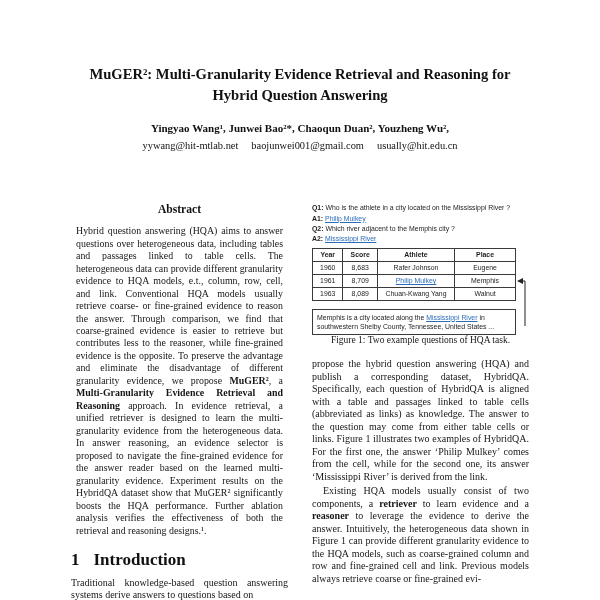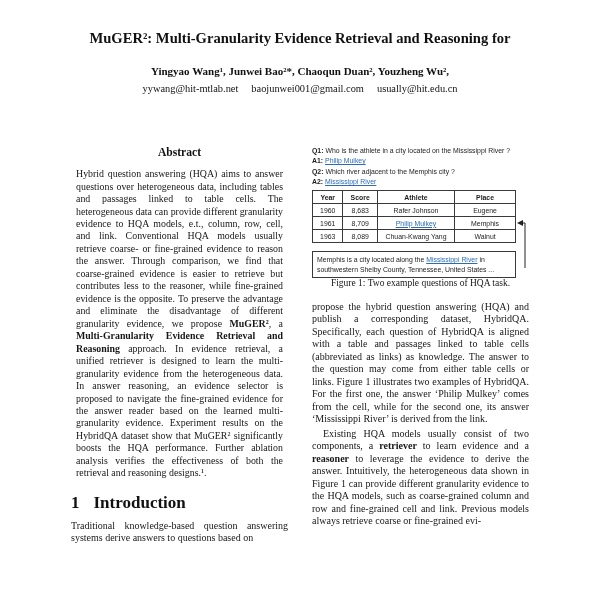--- a/index.html
+++ b/index.html
@@ -5,21 +5,21 @@
   * { margin:0; padding:0; box-sizing:border-box; }
   html,body { width:600px; height:600px; }
   body {
     background:#ffffff;
     font-family:"Liberation Serif", serif;
     color:#111;
     overflow:hidden;
   }
   .page {
     width:600px; height:600px;
-    padding:28px 71px 0 71px;
+    padding:64px 71px 0 71px;
     overflow:hidden;
     background:#fff;
   }
   .title { text-align:center; font-weight:bold; font-size:14.6px; line-height:1.45; }
   .title span { display:block; }
   .authors { text-align:center; font-weight:bold; font-size:11px; margin-top:15px; line-height:1.45; }
   .authors span { display:block;text-align:center; }
   .affils { text-align:center; font-size:10.4px; margin-top:3px; }
   .affils span + span { margin-left:16px; }
   .emails { text-align:center; font-size:10.4px; margin-top:3px; }
@@ -62,20 +62,21 @@
   .p-top { margin-top:13px; }
   .p-next { margin-top:2px; }
 </style>
 </head>
 <body>
 
 <div class="page">
 
   <h1 class="title">
     <span>MuGER²: Multi-Granularity Evidence Retrieval and Reasoning for</span>
+    <span>Hybrid Question Answering</span>
   </h1>
 
   <div class="authors">
     <span>Yingyao Wang¹, Junwei Bao²*, Chaoqun Duan², Youzheng Wu²,</span>
   </div>
 
 
   <div class="emails">
     <span>yywang@hit-mtlab.net</span><span>baojunwei001@gmail.com</span><span>usually@hit.edu.cn</span>
   </div>

